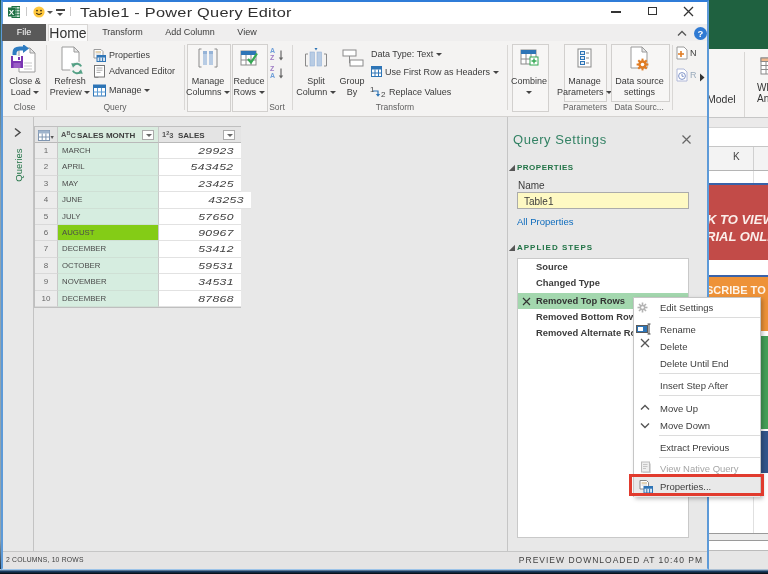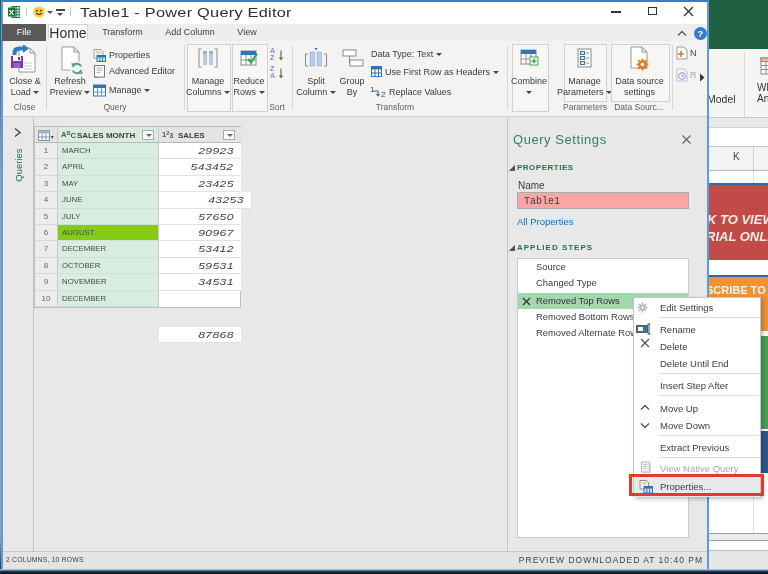--- a/index.html
+++ b/index.html
@@ -378,44 +378,44 @@
     <div class="abs" style="left:23px;top:114.39999999999999px;width:101px;height:16.4px;background:#d6ede0;border-right:1px solid #c9c9c9;border-bottom:1px solid #cfe0d5;box-sizing:border-box;font-size:7.8px;color:#4a4a4a;line-height:15.8px;padding-left:4px;">DECEMBER</div>
     <div class="abs" style="left:124px;top:114.39999999999999px;width:82px;height:16.4px;background:#fff;border-bottom:1px solid #e2e2e2;box-sizing:border-box;font-size:9.5px;letter-spacing:0.3px;font-style:italic;color:#3d3d3d;line-height:16px;text-align:right;padding-right:7px;"><span style="display:inline-block;transform:scaleX(1.28);transform-origin:100% 50%;">53412</span></div>
     <div class="abs" style="left:0;top:130.79999999999998px;width:23px;height:16.4px;background:#ececec;border-right:1px solid #c9c9c9;border-bottom:1px solid #d9d9d9;box-sizing:border-box;font-size:8px;color:#666;text-align:center;line-height:15px;">8</div>
     <div class="abs" style="left:23px;top:130.79999999999998px;width:101px;height:16.4px;background:#d6ede0;border-right:1px solid #c9c9c9;border-bottom:1px solid #cfe0d5;box-sizing:border-box;font-size:7.8px;color:#4a4a4a;line-height:15.8px;padding-left:4px;">OCTOBER</div>
     <div class="abs" style="left:124px;top:130.79999999999998px;width:82px;height:16.4px;background:#fff;border-bottom:1px solid #e2e2e2;box-sizing:border-box;font-size:9.5px;letter-spacing:0.3px;font-style:italic;color:#3d3d3d;line-height:16px;text-align:right;padding-right:7px;"><span style="display:inline-block;transform:scaleX(1.28);transform-origin:100% 50%;">59531</span></div>
     <div class="abs" style="left:0;top:147.2px;width:23px;height:16.4px;background:#ececec;border-right:1px solid #c9c9c9;border-bottom:1px solid #d9d9d9;box-sizing:border-box;font-size:8px;color:#666;text-align:center;line-height:15px;">9</div>
     <div class="abs" style="left:23px;top:147.2px;width:101px;height:16.4px;background:#d6ede0;border-right:1px solid #c9c9c9;border-bottom:1px solid #cfe0d5;box-sizing:border-box;font-size:7.8px;color:#4a4a4a;line-height:15.8px;padding-left:4px;">NOVEMBER</div>
     <div class="abs" style="left:124px;top:147.2px;width:82px;height:16.4px;background:#fff;border-bottom:1px solid #e2e2e2;box-sizing:border-box;font-size:9.5px;letter-spacing:0.3px;font-style:italic;color:#3d3d3d;line-height:16px;text-align:right;padding-right:7px;"><span style="display:inline-block;transform:scaleX(1.28);transform-origin:100% 50%;">34531</span></div>
     <div class="abs" style="left:0;top:163.6px;width:23px;height:16.4px;background:#ececec;border-right:1px solid #c9c9c9;border-bottom:1px solid #d9d9d9;box-sizing:border-box;font-size:8px;color:#666;text-align:center;line-height:15px;">10</div>
     <div class="abs" style="left:23px;top:163.6px;width:101px;height:16.4px;background:#d6ede0;border-right:1px solid #c9c9c9;border-bottom:1px solid #cfe0d5;box-sizing:border-box;font-size:7.8px;color:#4a4a4a;line-height:15.8px;padding-left:4px;">DECEMBER</div>
-    <div class="abs" style="left:124px;top:163.6px;width:82px;height:16.4px;background:#fff;border-bottom:1px solid #e2e2e2;box-sizing:border-box;font-size:9.5px;letter-spacing:0.3px;font-style:italic;color:#3d3d3d;line-height:16px;text-align:right;padding-right:7px;margin-top:36px;"><span style="display:inline-block;transform:scaleX(1.28);transform-origin:100% 50%;">87868</span></div>
+    <div class="abs" style="left:124px;top:163.6px;width:82px;height:16.4px;background:#fff;border-bottom:1px solid #e2e2e2;box-sizing:border-box;font-size:9.5px;letter-spacing:0.3px;font-style:italic;color:#3d3d3d;line-height:16px;text-align:right;padding-right:7px;"><span style="display:inline-block;transform:scaleX(1.28);transform-origin:100% 50%;">87868</span></div>
     </div>
   </div>
 
   <div class="abs" id="panel" style="left:507px;top:117px;width:200px;height:434px;background:#e8e8e8;
        border-left:1px solid #c5c5c5;box-sizing:border-box;"></div>
   <div class="abs" style="left:513px;top:132px;font-size:13px;letter-spacing:0.55px;color:#338264;">Query Settings</div>
   <svg class="abs" style="left:681px;top:134px" width="11" height="11" viewBox="0 0 11 11">
     <path d="M1.5 1.5 L9.5 9.5 M9.5 1.5 L1.5 9.5" stroke="#666" stroke-width="1.2"></path>
   </svg>
   <svg class="abs" style="left:508px;top:164px" width="8" height="8" viewBox="0 0 8 8">
     <path d="M7 0.8 L7 7 L0.8 7 Z" fill="#555"></path>
   </svg>
   <div class="abs" style="left:517px;top:163px;font-size:8px;font-weight:bold;color:#217346;letter-spacing:0.5px;">PROPERTIES</div>
   <div class="abs" style="left:518px;top:180px;font-size:10px;color:#3c3c3c;">Name</div>
-  <div class="abs" style="left:517px;top:192px;width:172px;height:17px;background:#fca5a5;border:1px solid #ababab;box-sizing:border-box;font-family:Liberation Mono, monospace;">
+  <div class="abs" style="left:517px;top:192px;width:172px;height:17px;background:#fef9c3;border:1px solid #ababab;box-sizing:border-box;">
     <div class="abs" style="left:6px;top:2.5px;font-size:10px;color:#3c3c3c;">Table1</div>
   </div>
   <div class="abs" style="left:517px;top:216px;font-size:9.5px;color:#0e6cbd;">All Properties</div>
   <svg class="abs" style="left:508px;top:244px" width="8" height="8" viewBox="0 0 8 8">
     <path d="M7 0.8 L7 7 L0.8 7 Z" fill="#555"></path>
   </svg>
   <div class="abs" style="left:517px;top:243px;font-size:8px;font-weight:bold;color:#217346;letter-spacing:1px;">APPLIED STEPS</div>
-  <div class="abs" style="left:517px;top:258px;width:172px;height:280px;background:#fff;border:1px solid #c9c9c9;box-sizing:border-box;">
+  <div class="abs" style="left:517px;top:258px;width:172px;height:280px;background:#fff;border:1px solid #c9c9c9;box-sizing:border-box;font-weight:bold;">
     <div class="abs" style="left:18px;top:0px;height:15.7px;font-size:9.4px;color:#3c3c3c;line-height:15.7px;">Source</div>
     <div class="abs" style="left:18px;top:15.7px;height:15.7px;font-size:9.4px;color:#3c3c3c;line-height:15.7px;">Changed Type</div>
     <div class="abs" style="left:0;top:34.4px;width:170px;height:15.7px;background:#a3d7ae;">
       <svg class="abs" style="left:4px;top:4px" width="9" height="9" viewBox="0 0 9 9">
         <path d="M1 1 L8 8 M8 1 L1 8" stroke="#333" stroke-width="1.2"></path>
       </svg>
       <div class="abs" style="left:18px;top:0;font-size:9.4px;color:#333;line-height:15.7px;white-space:nowrap;">Removed Top Rows</div>
     </div>
     <div class="abs" style="left:18px;top:50.1px;height:15.7px;font-size:9.4px;color:#3c3c3c;line-height:15.7px;white-space:nowrap;">Removed Bottom Rows</div>
     <div class="abs" style="left:18px;top:65.8px;height:15.7px;font-size:9.4px;color:#3c3c3c;line-height:15.7px;white-space:nowrap;">Removed Alternate Rows</div>

